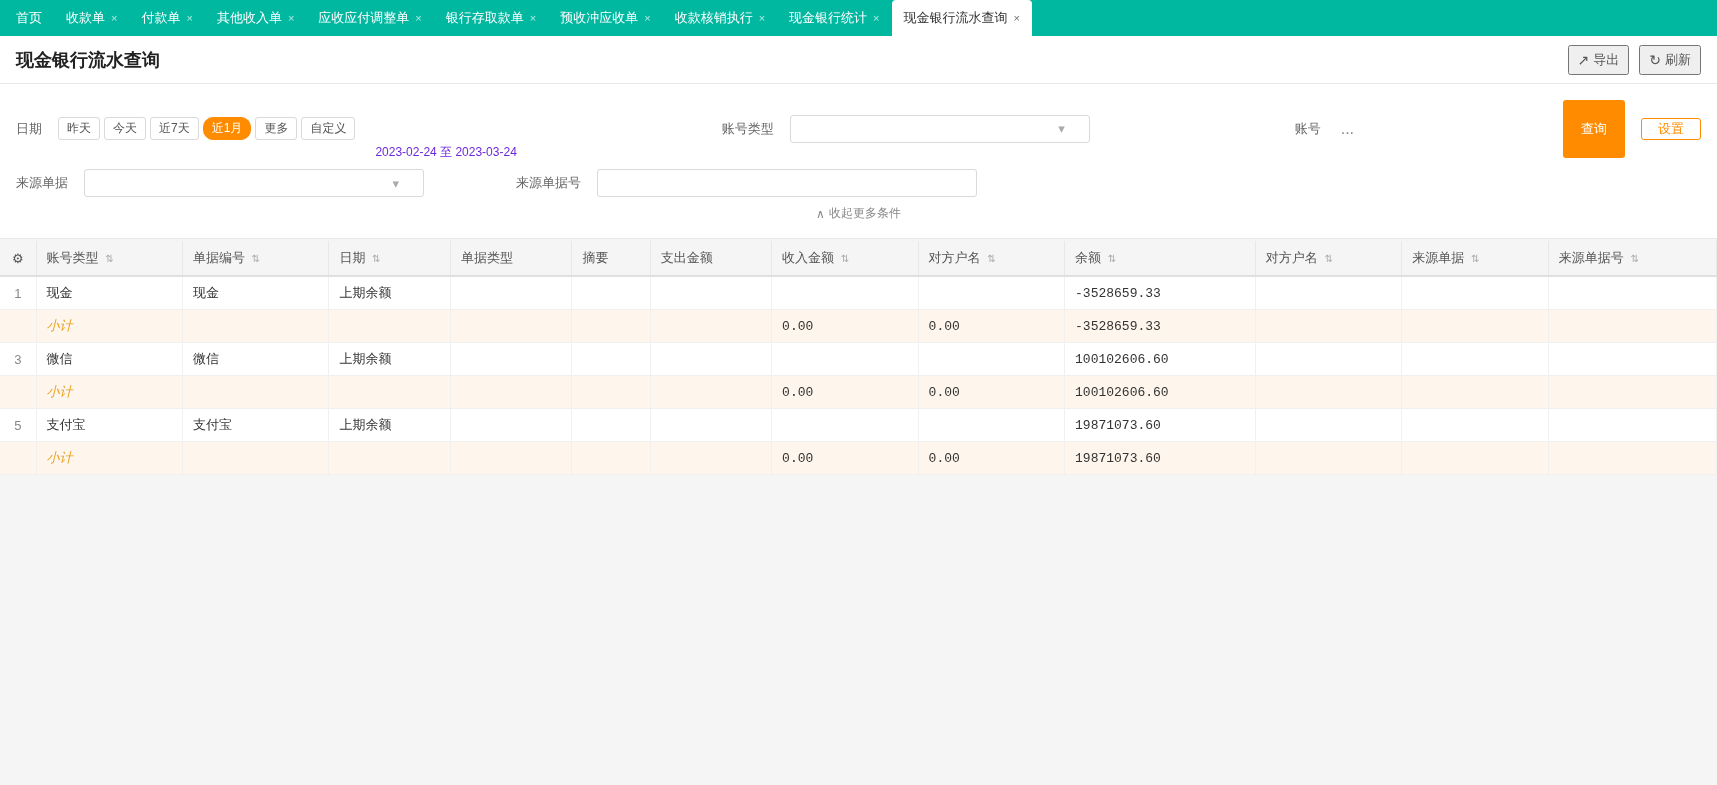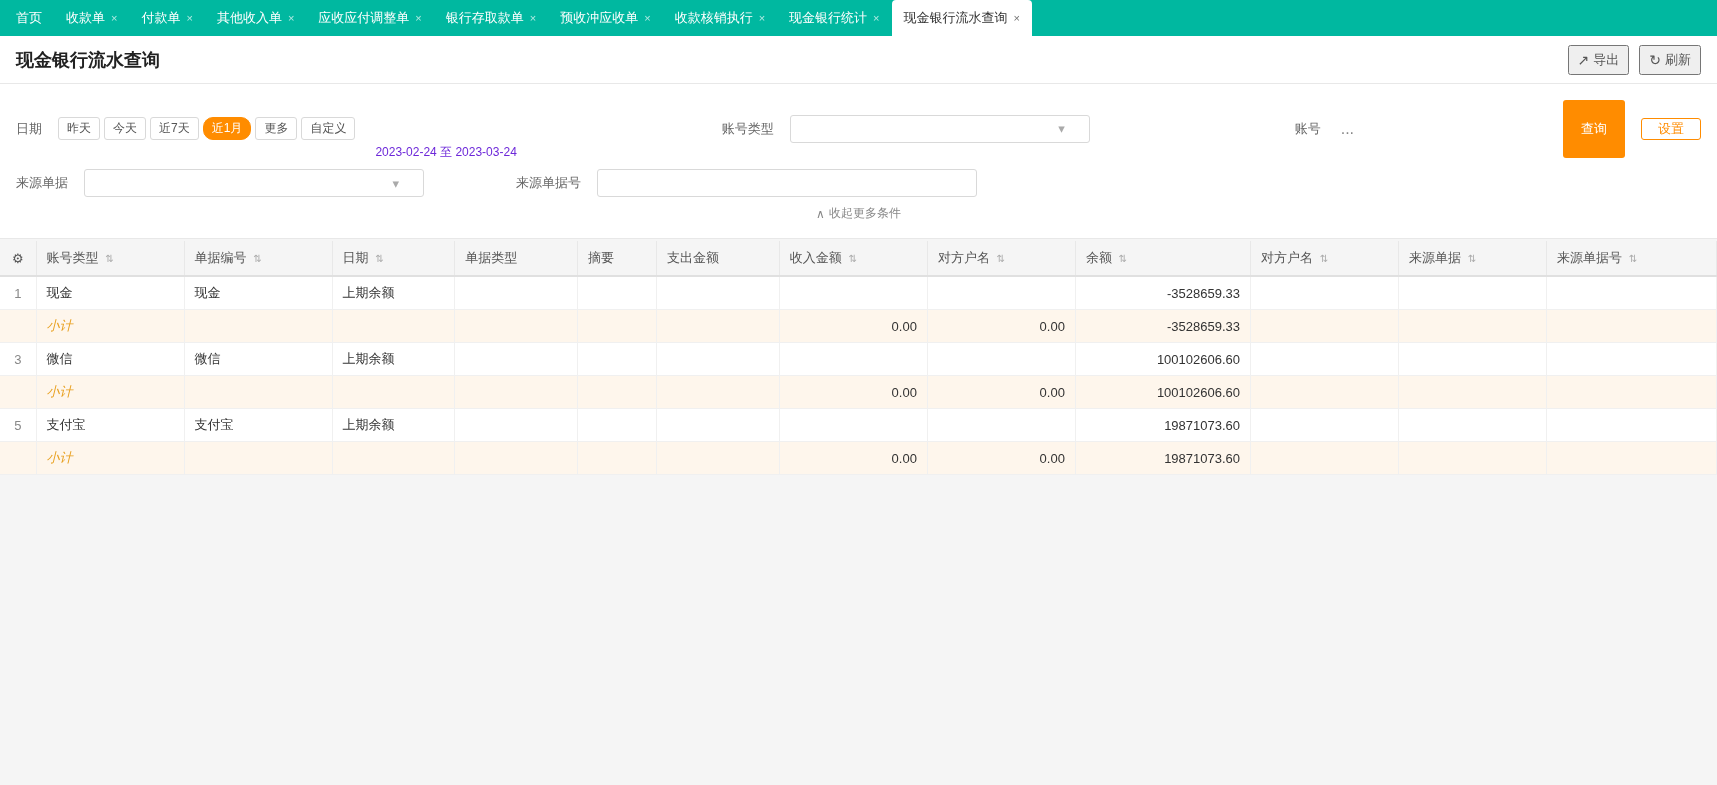--- a/index.html
+++ b/index.html
@@ -205,21 +205,21 @@
     tbody tr.subtotal-row {
       background: #fef6ec;
     }
     td {
       padding: 7px 10px;
       font-size: 13px;
       color: #333;
       border-right: 1px solid #f0f0f0;
       white-space: nowrap;
     }
-    td.number { text-align: right; }
+    td.number { text-align: left; font-family: Liberation Mono, monospace; }
     td.idx { color: #888; text-align: center; }
     .subtotal-label { color: #e8a020; font-style: italic; }
   </style>
 </head>
 <body>
 
 <nav class="top-nav">
   <div class="nav-item">
     <span>首页</span>
   </div>

